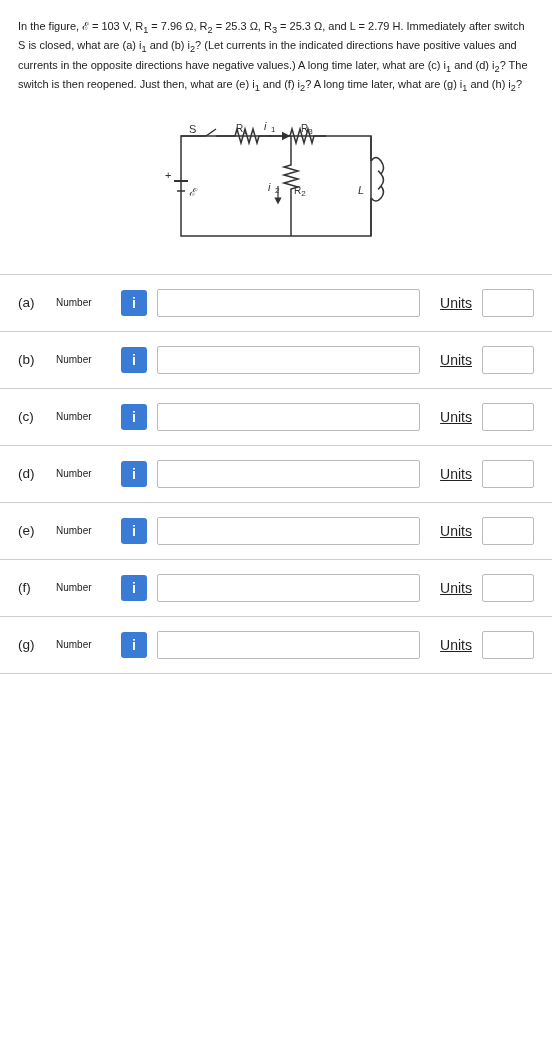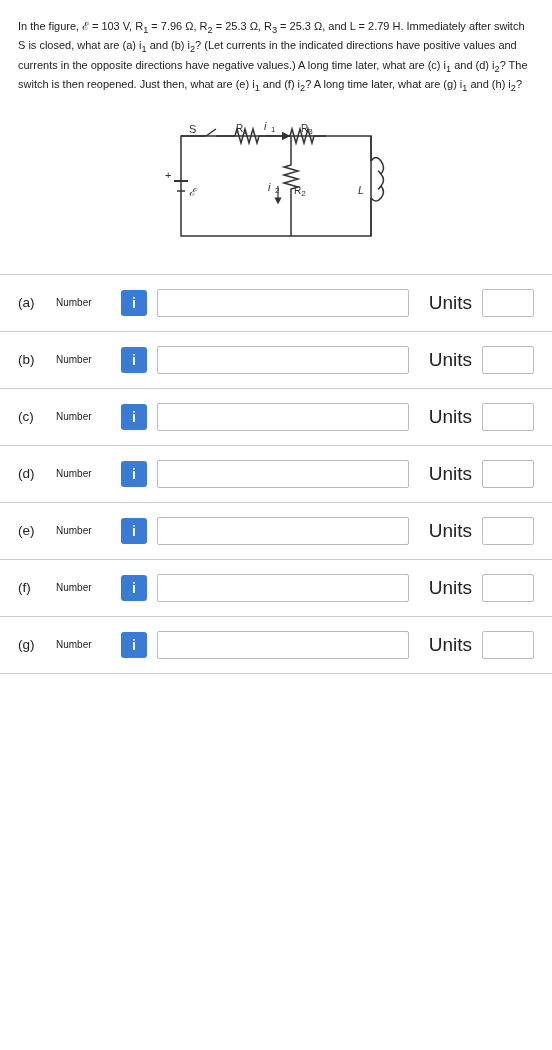--- a/index.html
+++ b/index.html
@@ -64,23 +64,24 @@
     }
     .number-input {
       flex: 1;
       height: 28px;
       border: 1px solid #bbb;
       border-radius: 2px;
       padding: 2px 6px;
       font-size: 13px;
     }
     .units-label {
-      font-size: 19px;
+      font-size: 14px;
       flex-shrink: 0;
       margin-left: 10px;
+      text-decoration: underline;
     }
     .units-input {
       width: 52px;
       height: 28px;
       border: 1px solid #bbb;
       border-radius: 2px;
       padding: 2px 4px;
       font-size: 13px;
     }
   </style>

